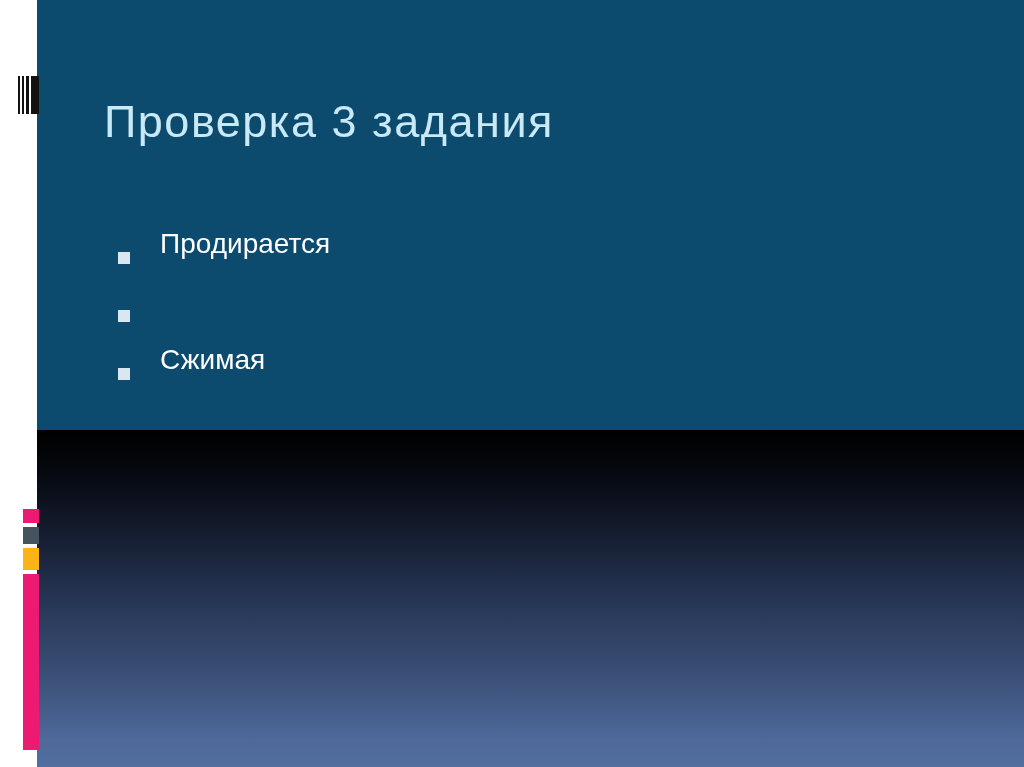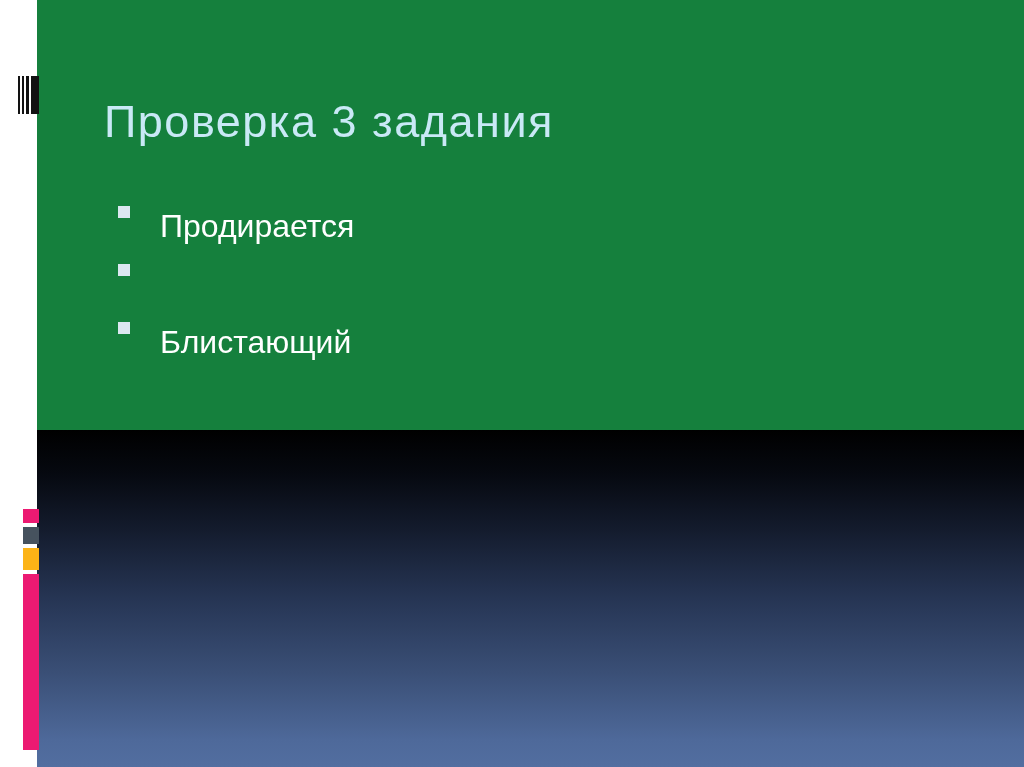--- a/index.html
+++ b/index.html
@@ -13,21 +13,21 @@
     height: 767px;
     overflow: hidden;
     font-family: "Liberation Sans", "DejaVu Sans", sans-serif;
   }
 
   
   .slide {
     position: relative;
     width: 1024px;
     height: 767px;
-    background: #15803d;
+    background: #0c4a6e;
     overflow: hidden;
   }
 
   
   .bg-gradient {
     position: absolute;
     left: 0;
     top: 430px;
     width: 1024px;
     height: 337px;
@@ -102,23 +102,23 @@
     top: 206px;
     width: 760px;
     list-style: none;
     margin: 0;
     padding: 0;
   }
   .bullet-item {
     position: relative;
     height: 58px;
     display: flex;
-    align-items: flex-start;
+    align-items: flex-end;
     color: #ffffff;
-    font-size: 32px;
+    font-size: 28px;
     line-height: 40px;
     font-weight: normal;
   }
   .bullet-marker {
     flex: 0 0 auto;
     width: 12px;
     height: 12px;
     background: #dbe7f0;
     margin-right: 30px;
     display: inline-block;
@@ -158,21 +158,21 @@
     <li class="bullet-item">
       <span class="bullet-marker"></span>
       <span class="bullet-label">Продирается</span>
     </li>
 
     <li class="bullet-item">
       <span class="bullet-marker"></span>
     </li>
 
 
-
     <li class="bullet-item">
       <span class="bullet-marker"></span>
-      <span class="bullet-label">Блистающий</span>
+      <span class="bullet-label">Сжимая</span>
     </li>
+
 
   </ul>
 
 </div>
 
 </body></html>

